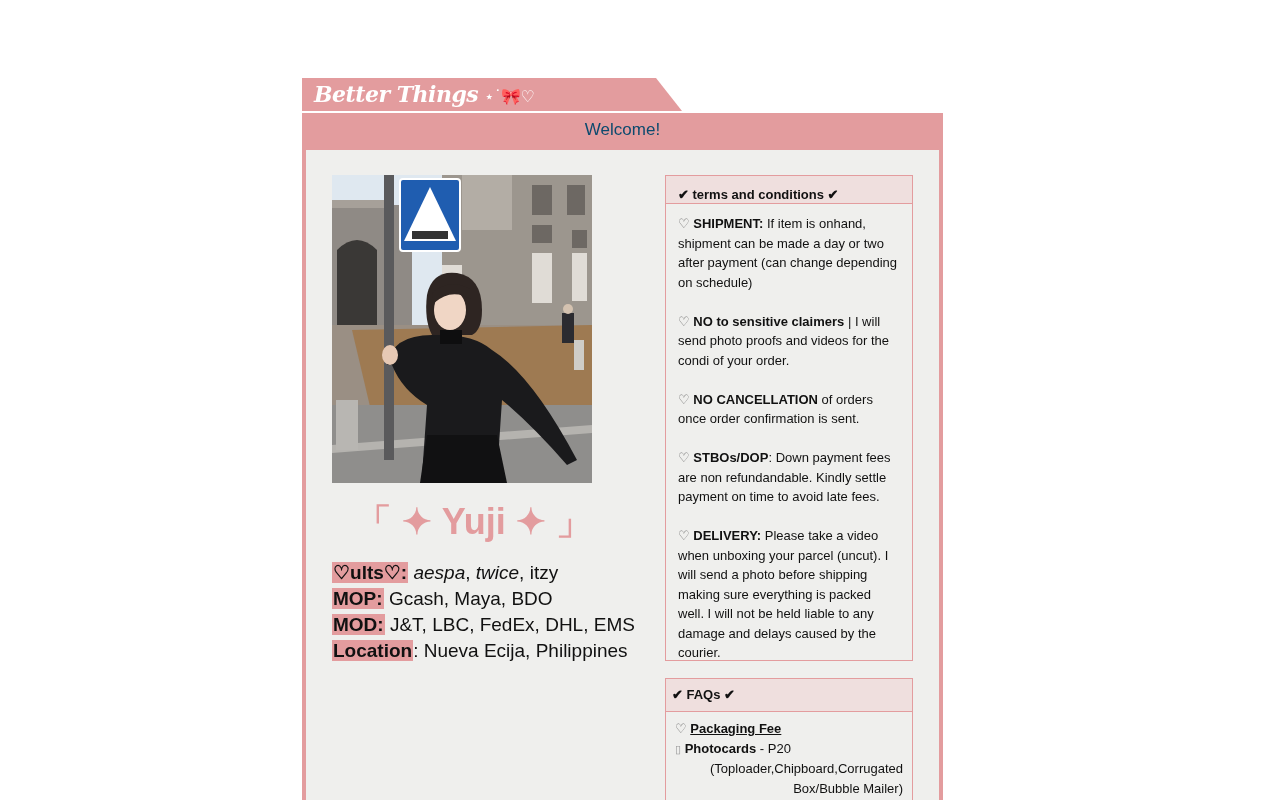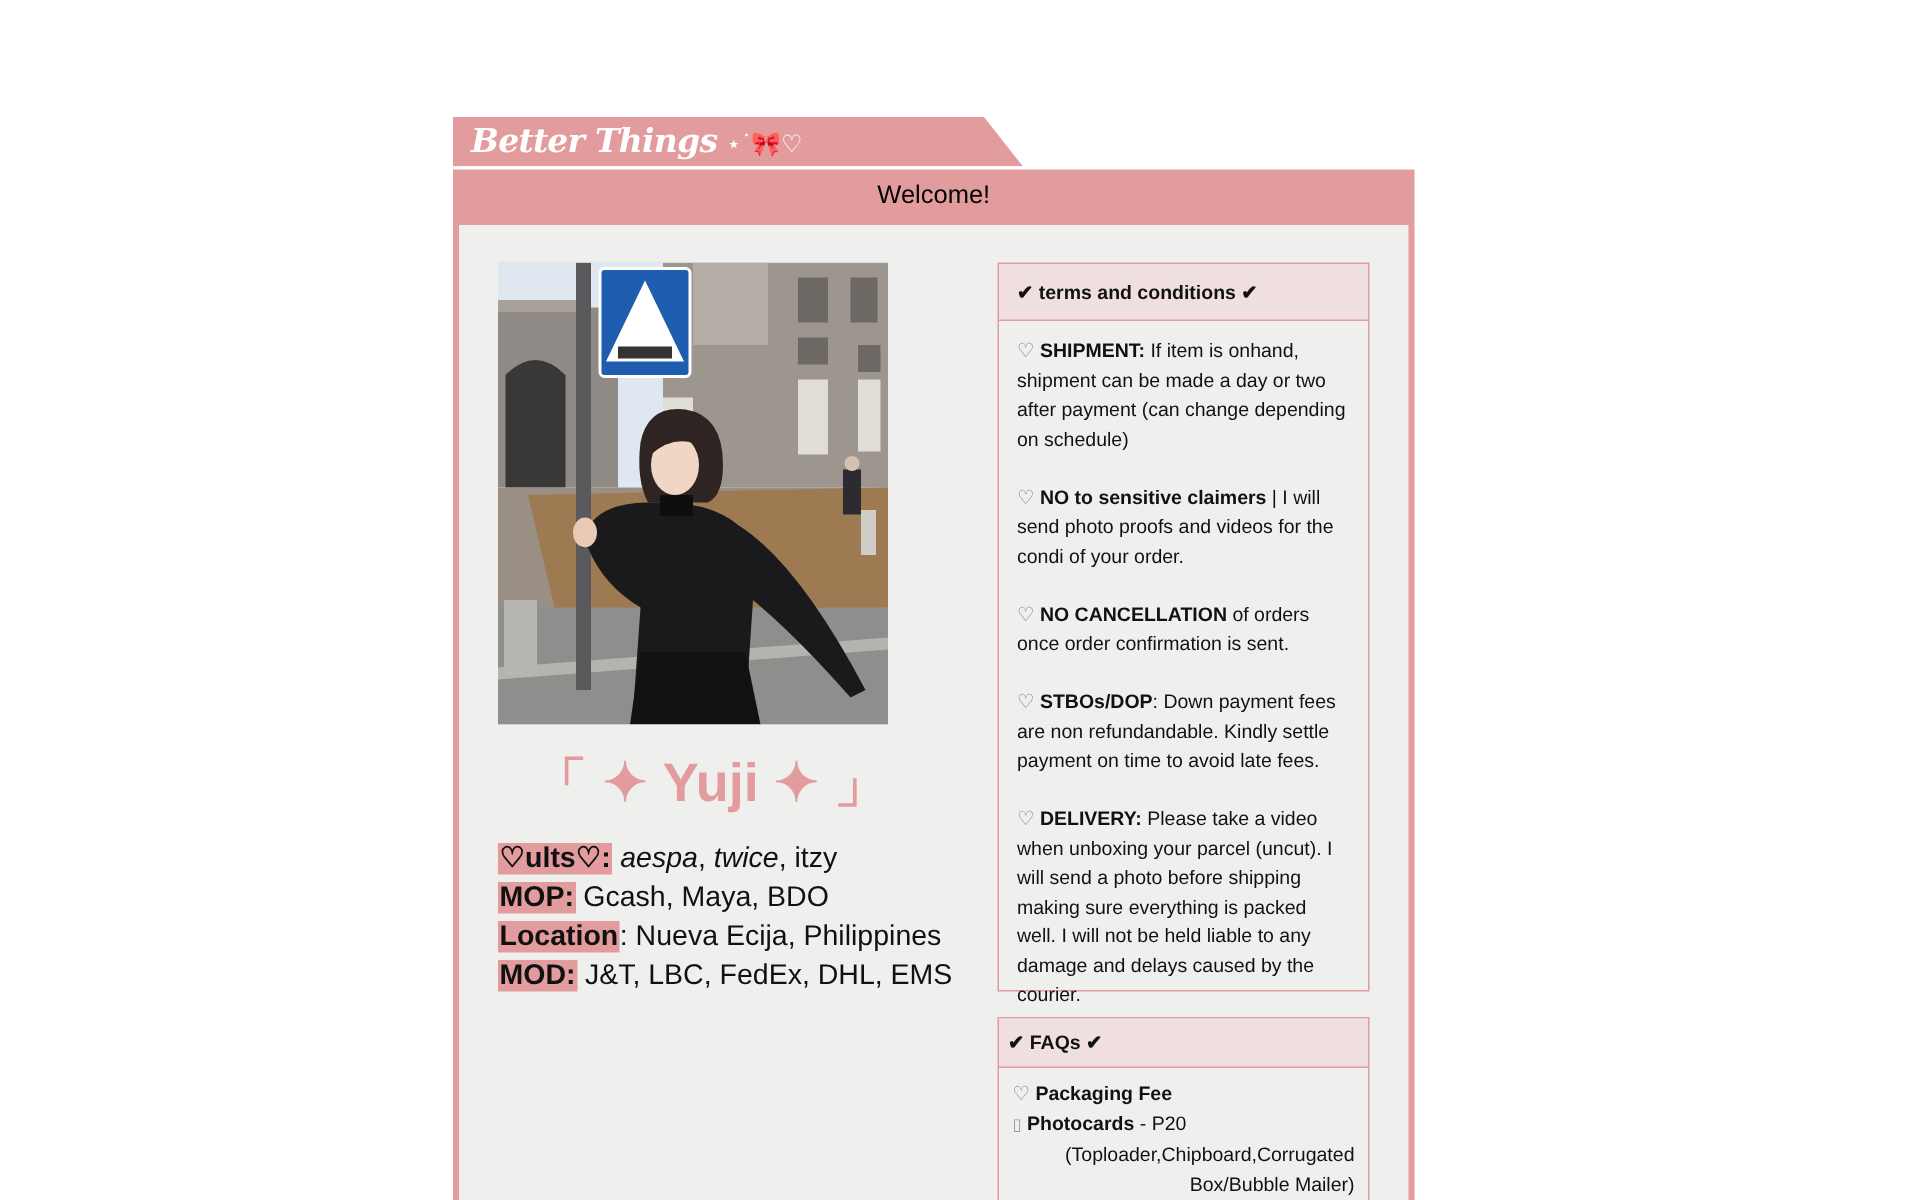--- a/index.html
+++ b/index.html
@@ -17,21 +17,21 @@
       font-size: 22px; color: #ffffff; letter-spacing: -0.5px; white-space: nowrap;
     }
     .title-deco { font-family: "DejaVu Sans", sans-serif; font-style: normal; font-weight: normal; font-size: 16px; margin-left: 6px; }
 
     .frame {
       position: absolute; left: 302px; top: 113px; width: 641px; height: 700px;
       background: #e39c9e;
     }
     .welcome {
       height: 37px; line-height: 33px; text-align: center;
-      color: #000000; font-size: 17px;
+      color: #0c4a6e; font-size: 17px;
     }
     .inner {
       position: absolute; left: 4px; top: 37px; right: 4px; bottom: 0;
       background: #efefed;
     }
 
     .photo {
       position: absolute; left: 26px; top: 25px; width: 260px; height: 308px;
       overflow: hidden; background: #cfd8e2;
     }
@@ -44,31 +44,31 @@
     .info { position: absolute; left: 26px; top: 410px; font-size: 19px; line-height: 26px; }
     .info-row { white-space: nowrap; }
     .info-key { background: #e39c9e; font-weight: bold; padding: 0 1px; }
 
     .box {
       position: absolute; left: 359px; width: 248px;
       border: 1px solid #e39c9e; background: #efefed;
     }
     .box-header {
       background: #efdfde; border-bottom: 1px solid #e39c9e;
-      font-weight: bold; font-size: 13px; padding: 0 12px; height: 38px; line-height: 37px;
+      font-weight: bold; font-size: 13px; padding: 0 12px; height: 28px; line-height: 37px;
     }
     .box-body { padding: 10px 12px 8px 12px; font-size: 13px; line-height: 19.5px; }
     .term { margin-bottom: 19.5px; }
     .term:last-child { margin-bottom: 6px; }
     .heart { color: #777; }
     .box.terms { top: 25px; height: 486px; }
     .box.faqs { top: 528px; height: 200px; }
     .box.faqs .box-header { height: 33px; line-height: 32px; padding: 0 6px; }
     .box.faqs .box-body { padding: 7px 9px; }
-    .faq-title { font-weight: bold; }
+    .faq-title { font-weight: bold; text-decoration: underline; }
     .sq { color: #999; font-size: 11px; }
     .faq-sub { padding-left: 22px; text-align: right; }
   </style>
 </head>
 <body>
 
 <div class="title-tab">
   <div class="title-text">
     <span>Better Things</span><span class="title-deco">⋆˙🎀♡</span>
   </div>
@@ -128,24 +128,24 @@
 
     <div class="info">
       <div class="info-row">
         <span class="info-key">♡ults♡:</span>
         <i>aespa</i><span>, </span><i>twice</i><span>, itzy</span>
       </div>
       <div class="info-row">
         <span class="info-key">MOP:</span><span> Gcash, Maya, BDO</span>
       </div>
       <div class="info-row">
-        <span class="info-key">Location</span><span>: Nueva Ecija, Philippines</span>
+        <span class="info-key">MOD:</span><span> J&amp;T, LBC, FedEx, DHL, EMS</span>
       </div>
       <div class="info-row">
-        <span class="info-key">MOD:</span><span> J&amp;T, LBC, FedEx, DHL, EMS</span>
+        <span class="info-key">Location</span><span>: Nueva Ecija, Philippines</span>
       </div>
     </div>
 
     <div class="box terms">
       <div class="box-header">✔ terms and conditions ✔</div>
       <div class="box-body">
         <div class="term"><span class="heart">♡</span> <b>SHIPMENT:</b><span> If item is onhand, shipment can be made a day or two after payment (can change depending on schedule)</span></div>
         <div class="term"><span class="heart">♡</span> <b>NO to sensitive claimers</b><span> | I will send photo proofs and videos for the condi of your order.</span></div>
         <div class="term"><span class="heart">♡</span> <b>NO CANCELLATION</b><span> of orders once order confirmation is sent.</span></div>
         <div class="term"><span class="heart">♡</span> <b>STBOs/DOP</b><span>: Down payment fees are non refundandable. Kindly settle payment on time to avoid late fees.</span></div>

